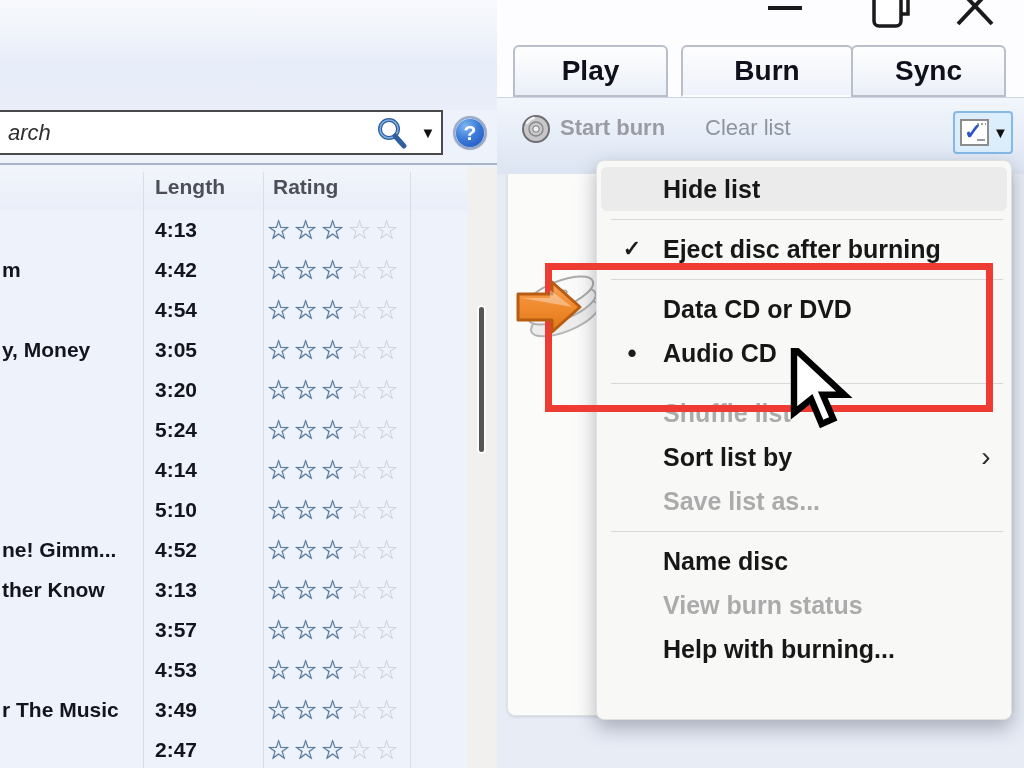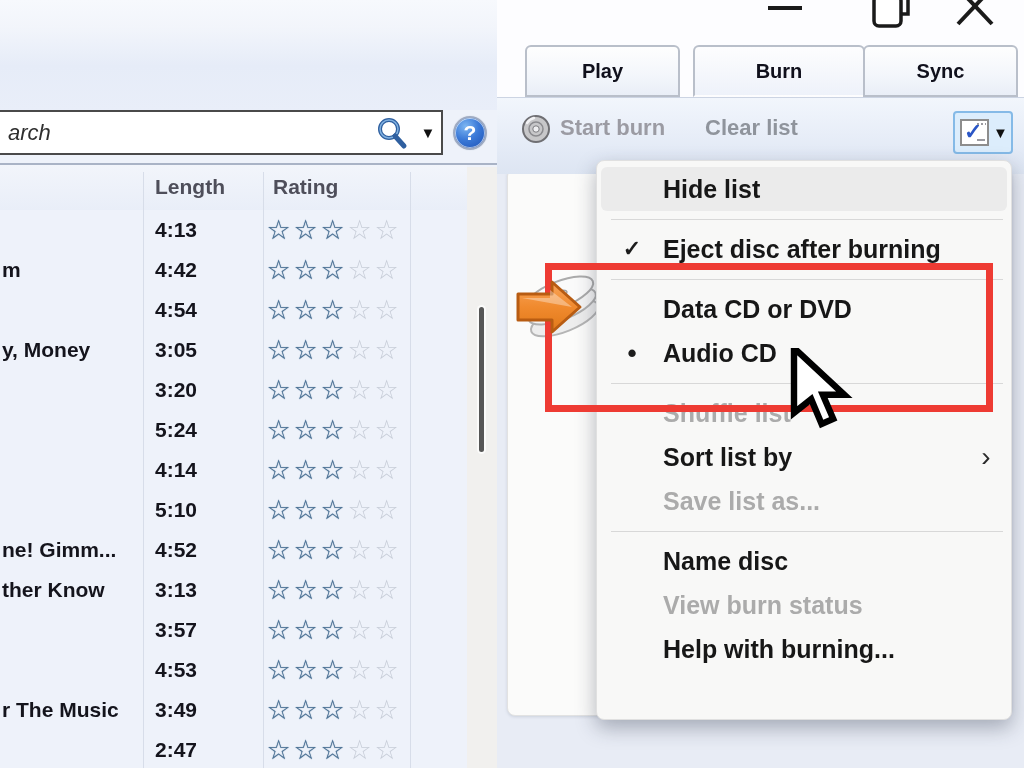--- a/index.html
+++ b/index.html
@@ -37,27 +37,27 @@
   .star { display:inline-block; width:27px; font-size:27px; text-align:center; }
   .star.dark { color:#4e7396; text-shadow:0 0 1px #4e7396; }
   .star.light { color:#c7cdd8; }
   .scroll-track { position:absolute; left:467px; top:167px; width:30px; height:601px; background:#f1f0ee; }
   .scroll-thumb { position:absolute; left:12px; top:140px; width:5px; height:145px;
     background:#565656; border-radius:3px; box-shadow:0 0 0 2px rgba(255,255,255,.7); }
 
   
   .right-pane { position:absolute; left:497px; top:0; width:527px; height:768px; background:#fdfdff; }
   .tab { position:absolute; top:45px; height:52px; border:2px solid #b9bfca; border-radius:6px 6px 0 0;
-    background:linear-gradient(#fefefe,#f3f6fb 60%,#e9eef7); font-size:20px; font-weight:700; color:#10101c;
-    display:flex; align-items:center; justify-content:center;margin-left:12px; }
+    background:linear-gradient(#fefefe,#f3f6fb 60%,#e9eef7); font-size:28px; font-weight:700; color:#10101c;
+    display:flex; align-items:center; justify-content:center; }
   .tab.selected { background:linear-gradient(#fdfdfe,#eef2fa); border-bottom-color:transparent; z-index:3; }
   .burn-toolbar { position:absolute; left:0; top:97px; width:527px; height:77px;
     background:linear-gradient(#f2f6fc,#e3eaf6 70%,#dde5f2); border-top:1px solid #ccd4e3; z-index:2; }
   .startburn-label { position:absolute; left:63px; top:17px; font-size:22px; font-weight:700; color:#9b9ba3; }
-  .clearlist-label { position:absolute; left:208px; top:17px; font-size:22px; font-weight:700; color:#8f949c; }
+  .clearlist-label { position:absolute; left:208px; top:17px; font-size:22px; font-weight:400; color:#8f949c; }
   .disc-icon { position:absolute; left:24px; top:16px; width:30px; height:30px; }
   .options-btn { position:absolute; left:456px; top:13px; width:60px; height:43px;
     background:#dcedfc; border:2px solid #85bae7; border-radius:4px; display:flex; align-items:center; }
   .opt-icon { width:29px; height:27px; background:#fff; border:2px solid #8d8d8d; margin-left:5px;
     position:relative; }
   .opt-check { position:absolute; left:2px; top:-2px; color:#2a56c6; font-size:22px; font-weight:700; }
   .opt-dash { position:absolute; right:2px; bottom:3px; width:8px; height:2px; background:#9a9aa0; }
   .opt-dots { position:absolute; right:1px; top:2px; width:9px; height:2px;
     background:repeating-linear-gradient(90deg,#9a9aa0 0 2px,transparent 2px 4px); }
   .opt-arrow { font-size:15px; color:#111; margin-left:4px; }

